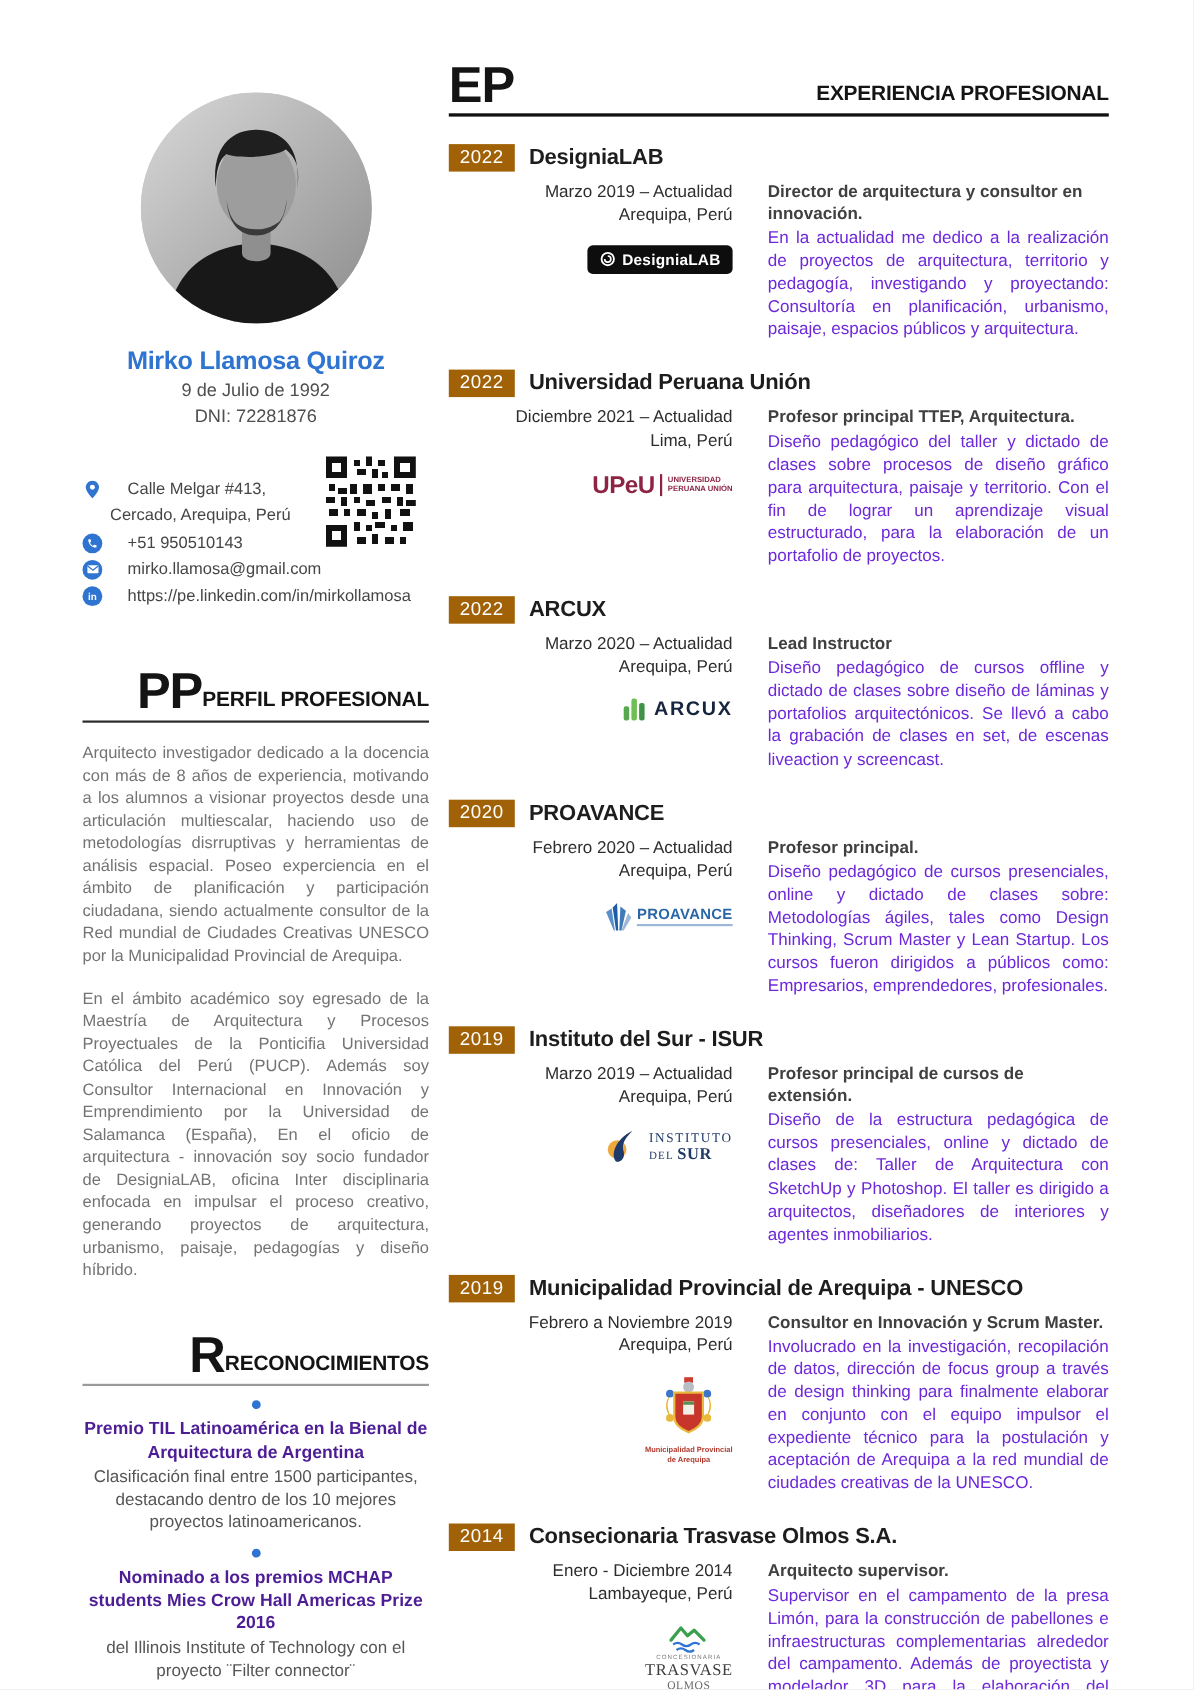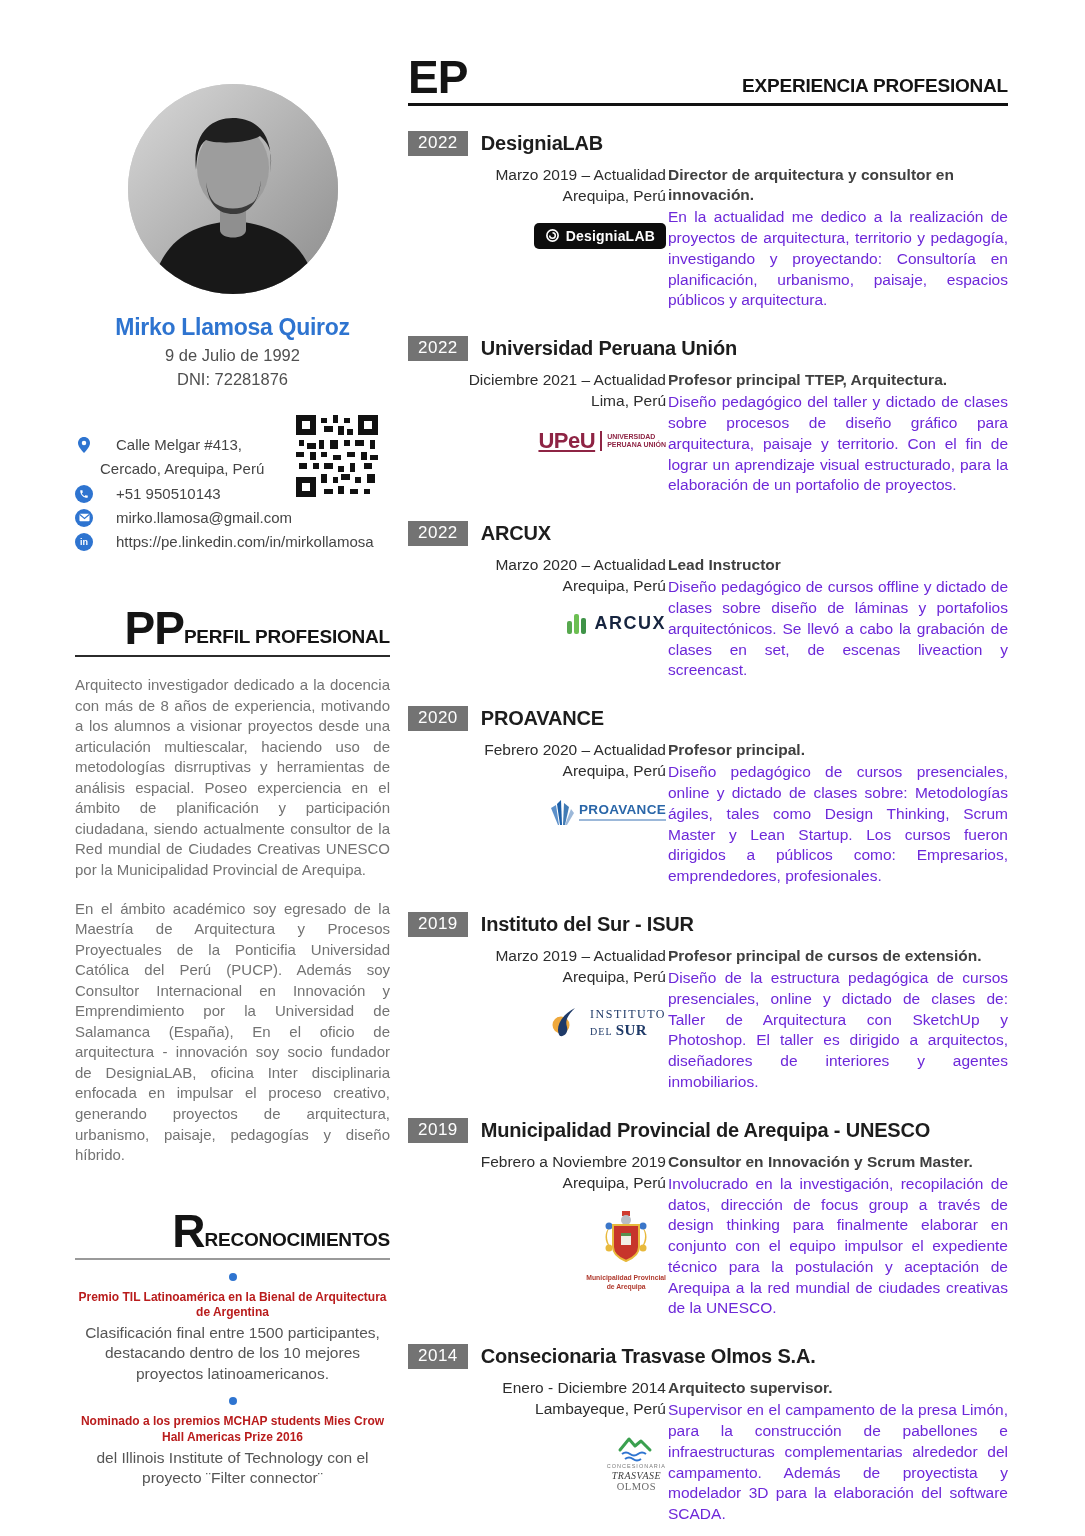--- a/index.html
+++ b/index.html
@@ -23,44 +23,44 @@
     align-items:center;justify-content:center;color:#fff;font-size:9px;font-weight:bold;margin-top:1px;}
   .c-icon.pin-bg{background:transparent;}
   
   .sec-head{display:flex;align-items:flex-end;justify-content:flex-end;padding-bottom:7px;}
   .sec-initials{font-size:46px;font-weight:bold;color:#141414;line-height:.85;letter-spacing:-1px;}
   .sec-title{font-size:19px;font-weight:bold;color:#141414;letter-spacing:-.2px;}
   .pp-head{margin-top:54px;border-bottom:2.5px solid #2b2b2b;}
   .r-head{margin-top:46px;border-bottom:2px solid #9a9a9a;}
   .body-par{font-size:15px;color:#737373;line-height:1.37;text-align:justify;margin-top:18px;}
   .dot-sep{width:8px;height:8px;border-radius:50%;background:#2e74d0;margin:13px auto 9px auto;}
-  .rec-head{font-size:12px;font-weight:bold;color:#b91c1c;text-align:center;line-height:1.3;}
+  .rec-head{font-size:16px;font-weight:bold;color:#4c1d95;text-align:center;line-height:1.3;}
   .rec-det{font-size:15.5px;color:#555;text-align:center;line-height:1.32;margin-top:2px;}
   
   .right-col{position:absolute;left:408px;top:58px;width:600px;}
   .ep-head{display:flex;align-items:flex-end;justify-content:space-between;border-bottom:3px solid #111;
     padding-bottom:6px;}
   .entry{margin-top:25px;}
   .entry-header{display:flex;align-items:center;gap:13px;}
-  .badge{background:#737373;color:#fff;font-size:17px;padding:2px 10px 3px 10px;letter-spacing:.5px;}
+  .badge{background:#a16207;color:#fff;font-size:17px;padding:2px 10px 3px 10px;letter-spacing:.5px;}
   .company{font-size:20px;font-weight:bold;color:#1d1d1d;letter-spacing:-.2px;}
-  .entry-body{display:flex;gap:2px;margin-top:9px;}
+  .entry-body{display:flex;gap:32px;margin-top:9px;}
   .eleft{width:258px;flex:0 0 258px;display:flex;flex-direction:column;align-items:flex-end;text-align:right;}
   .eright{flex:1;}
   .dates{font-size:15.5px;color:#2d2d2d;line-height:1.35;}
   .loc{font-size:15.5px;color:#2d2d2d;line-height:1.35;}
   .elogo{margin-top:16px;}
   .role{font-size:15.5px;font-weight:bold;color:#404040;line-height:1.3;}
   .edesc{font-size:15.5px;color:#6d28d9;line-height:1.34;text-align:justify;margin-top:2px;}
   
   .logo-designialab{display:inline-flex;align-items:center;gap:6px;background:#0d0d0d;color:#fff;
     border-radius:5px;padding:5px 11px;}
   .logo-designialab .dl-txt{font-size:14px;font-weight:bold;letter-spacing:.2px;}
   .logo-upeu{display:inline-flex;align-items:center;gap:5px;}
-  .upeu-main{font-size:22px;font-weight:bold;color:#8e2444;letter-spacing:-.5px;text-decoration:underline;}
+  .upeu-main{font-size:22px;font-weight:bold;color:#8e2444;letter-spacing:-.5px;}
   .upeu-div{width:2px;height:20px;background:#8e2444;}
   .upeu-sub{font-size:7px;font-weight:bold;color:#8e2444;line-height:1.2;text-align:left;}
   .logo-arcux{display:inline-flex;align-items:flex-end;gap:8px;}
   .arcux-bars{display:inline-flex;align-items:flex-end;gap:2px;}
   .arcux-bars span{display:block;border-radius:2px;}
   .ab1{width:5px;height:13px;background:#57a84e;}
   .ab2{width:5px;height:20px;background:#6cbf52;}
   .ab3{width:5px;height:16px;background:#3f9348;}
   .arcux-txt{font-size:18px;font-weight:800;color:#16243f;letter-spacing:1.5px;}
   .logo-proavance{display:inline-flex;align-items:center;gap:4px;}
@@ -68,21 +68,21 @@
   .pro-tag{height:2px;background:#9cb8d9;margin-top:2px;}
   .logo-isur{display:inline-flex;align-items:flex-end;gap:7px;}
   .isur-txt{font-family:"Liberation Serif",serif;color:#1f3a68;text-align:left;line-height:1;}
   .isur-l1{font-size:12px;letter-spacing:1.5px;}
   .isur-l2{font-size:10px;letter-spacing:1px;margin-top:3px;}
   .isur-l2 b{font-size:15px;letter-spacing:.5px;}
   .logo-muni{display:flex;flex-direction:column;align-items:center;}
   .muni-cap{font-size:6.8px;font-weight:bold;color:#b03a2e;line-height:1.3;text-align:center;margin-top:3px;}
   .logo-olmos{display:flex;flex-direction:column;align-items:center;line-height:1;}
   .olmos-l1{font-size:5.5px;color:#7a7a7a;letter-spacing:1px;margin-top:2px;}
-  .olmos-l2{font-family:"Liberation Serif",serif;font-size:10px;color:#3e3e3e;letter-spacing:.5px;margin-top:2px;font-style:italic;}
+  .olmos-l2{font-family:"Liberation Serif",serif;font-size:15px;color:#3e3e3e;letter-spacing:.5px;margin-top:2px;}
   .olmos-l3{font-family:"Liberation Serif",serif;font-size:10.5px;color:#6a6a6a;letter-spacing:.5px;margin-top:1px;}
 </style>
 </head>
 <body>
 
 <div class="page">
 
   <div class="left-col">
 
     <div class="photo-wrap">

